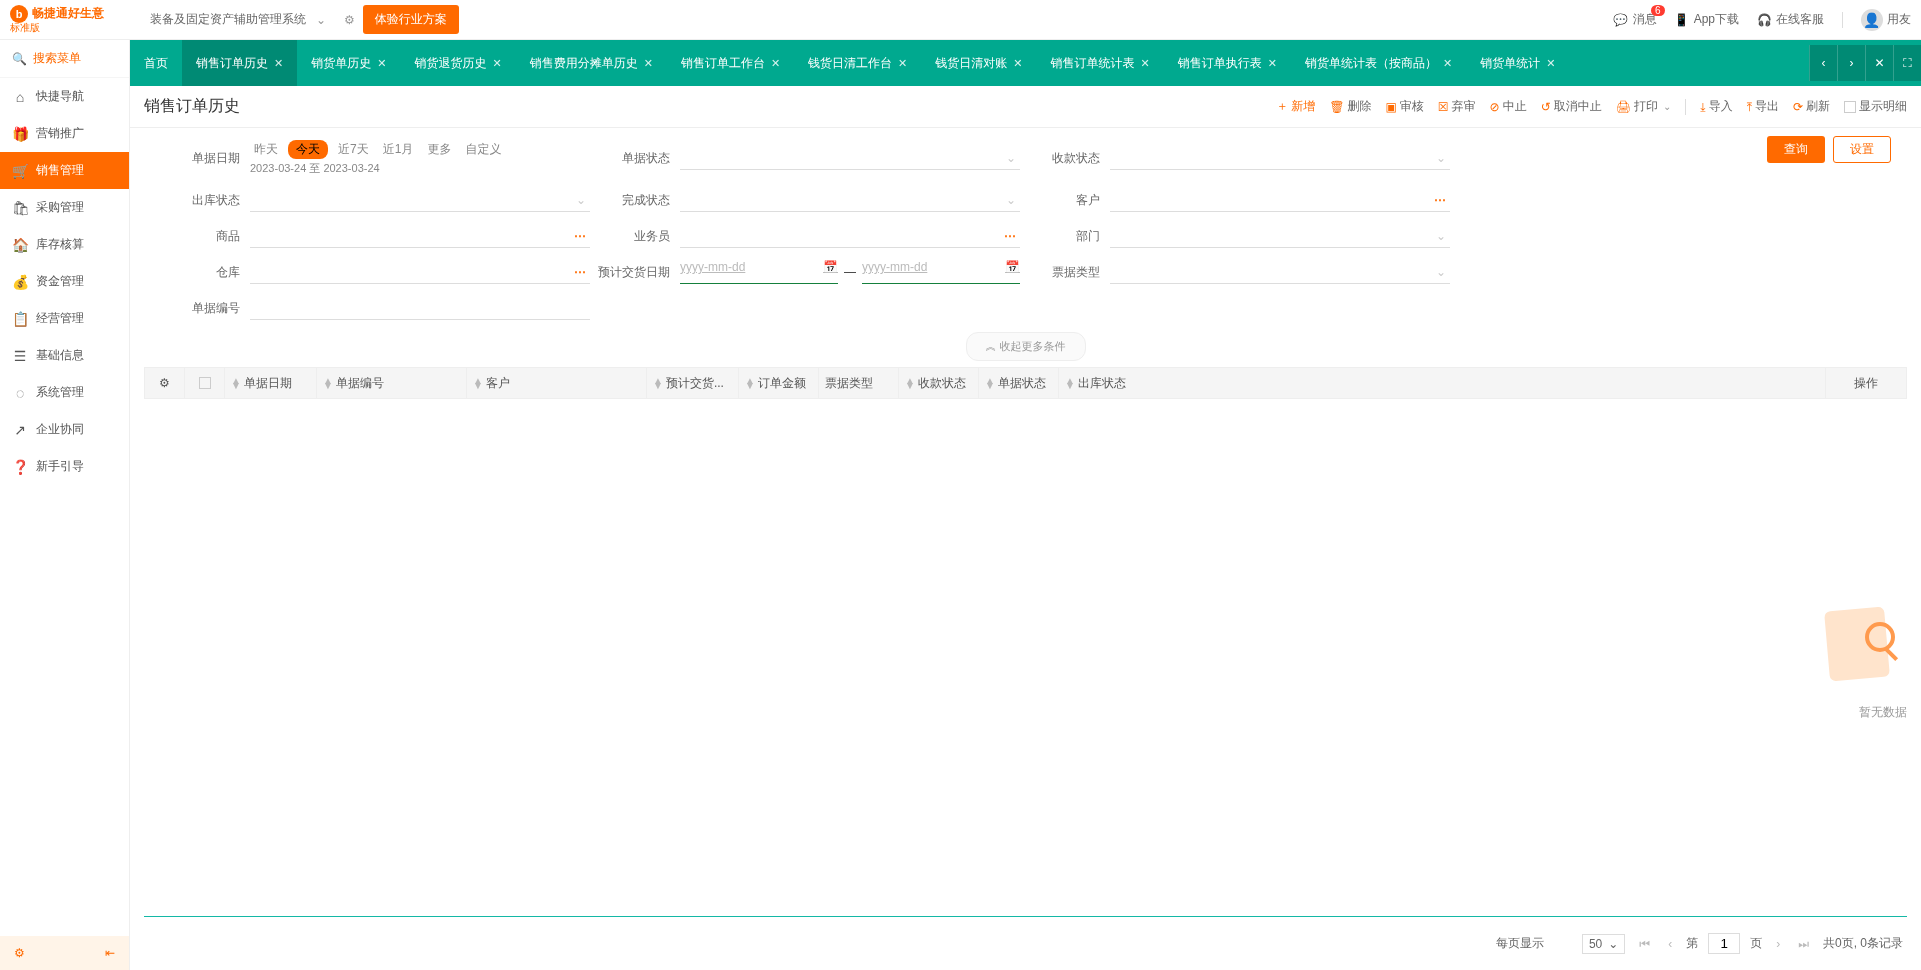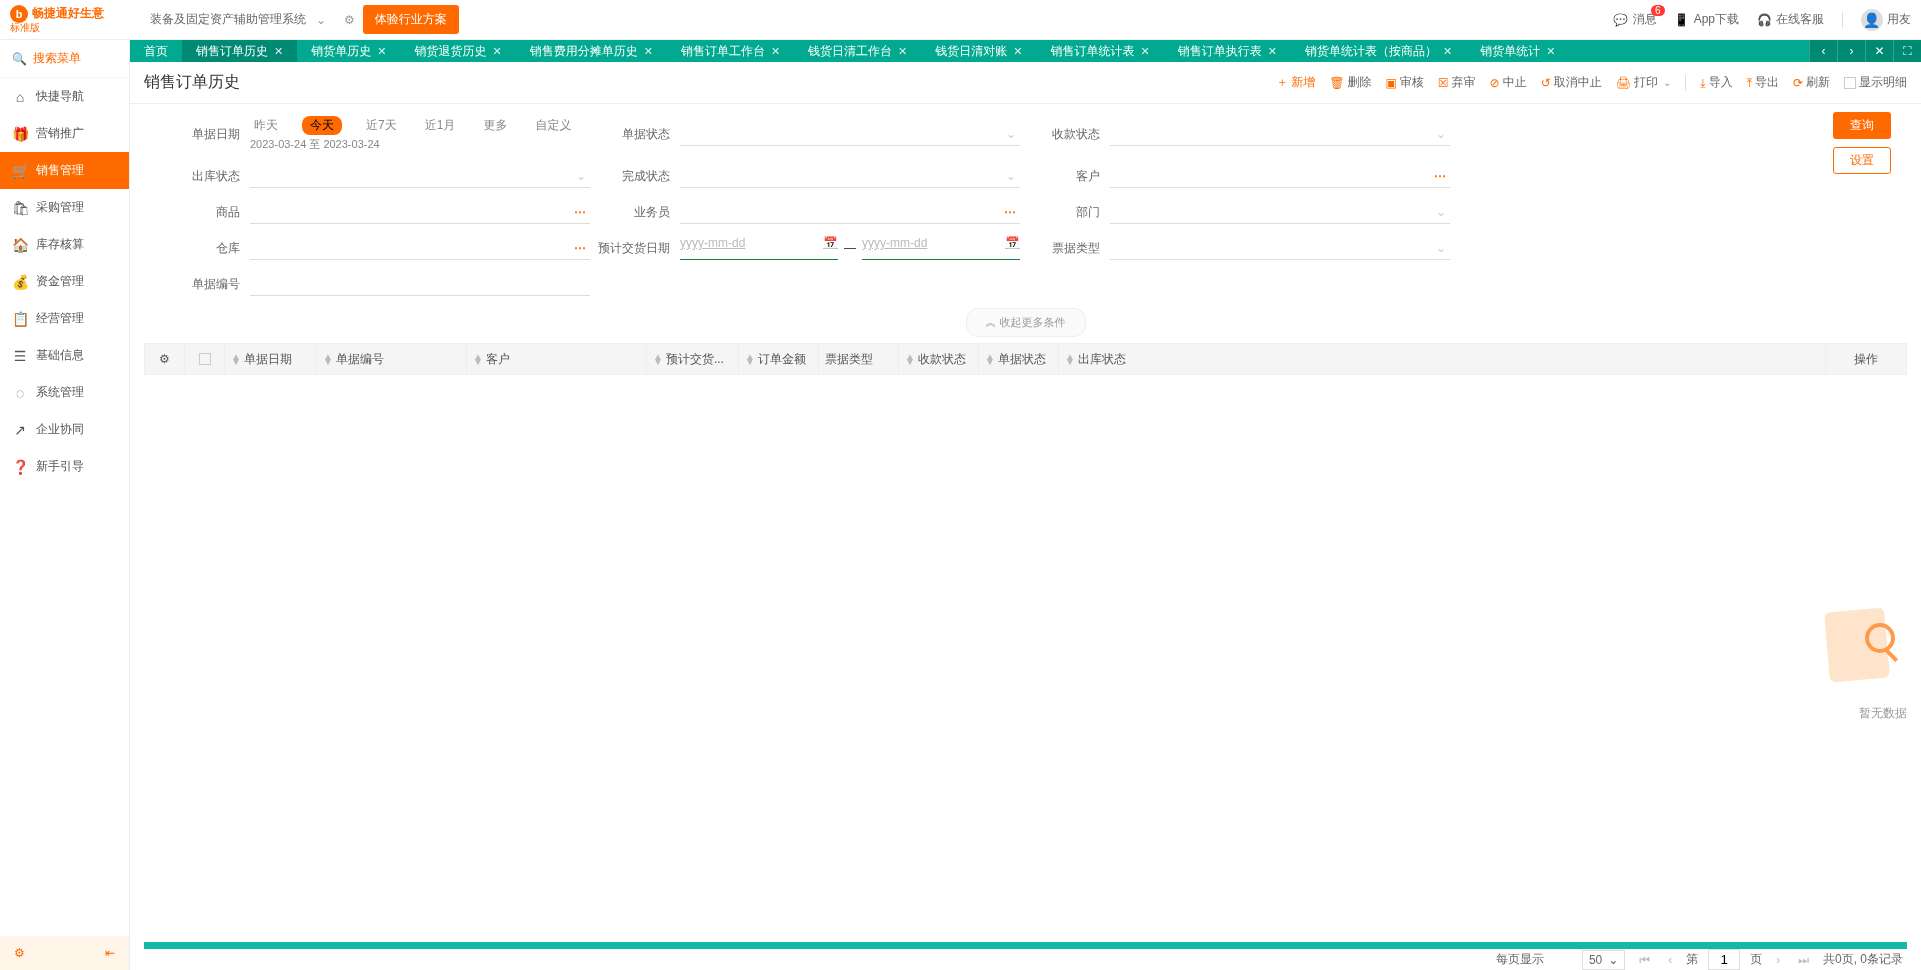--- a/index.html
+++ b/index.html
@@ -27,21 +27,21 @@
 .body { display: flex; flex: 1; min-height: 0; }
 .sidebar { width: 130px; background: #fff; border-right: 1px solid #eee; display: flex; flex-direction: column; }
 .side-search { display: flex; align-items: center; gap: 6px; padding: 10px 12px; color: #ff6a00; border-bottom: 1px solid #f5f5f5; }
 .side-item { display: flex; align-items: center; gap: 8px; padding: 10px 12px; color: #555; cursor: pointer; }
 .side-item.active { background: #ff6a00; color: #fff; }
 .side-item .icon { width: 16px; text-align: center; font-size: 14px; }
 .side-footer { margin-top: auto; display: flex; align-items: center; justify-content: space-between; padding: 10px 14px; background: #fff4e8; color: #ff6a00; }
 
 
 .main { flex: 1; display: flex; flex-direction: column; min-width: 0; }
-.tabs { display: flex; align-items: center; background: #00a98f; height: 22px; color: #fff; overflow: hidden; }
+.tabs { display: flex; align-items: center; background: #00a98f; height: 46px; color: #fff; overflow: hidden; }
 .tab { display: flex; align-items: center; padding: 0 14px; height: 100%; cursor: pointer; white-space: nowrap; font-size: 12px; }
 .tab.home { background: #00a98f; }
 .tab.active { background: #008a74; }
 .tab .x { margin-left: 6px; font-size: 11px; opacity: .85; }
 .tabs-ctrl { margin-left: auto; display: flex; }
 .tabs-ctrl .tc { width: 28px; height: 36px; display: flex; align-items: center; justify-content: center; background: #008a74; border-left: 1px solid rgba(255,255,255,.2); cursor: pointer; }
 
 
 .page-hdr { display: flex; align-items: center; padding: 10px 14px; border-bottom: 1px solid #eee; }
 .page-title { font-size: 16px; color: #333; }
@@ -54,28 +54,28 @@
 
 .filter { padding: 12px 30px 0; position: relative; }
 .filter-row { display: flex; margin-bottom: 12px; }
 .f-cell { display: flex; align-items: center; }
 .f-cell.c1 { width: 430px; }
 .f-cell.c2 { width: 430px; }
 .f-cell.c3 { width: 430px; }
 .f-label { width: 90px; text-align: right; color: #666; padding-right: 10px; }
 .f-input { flex: 1; border-bottom: 1px solid #ddd; height: 24px; display: flex; align-items: center; justify-content: flex-end; color: #ccc; padding-right: 4px; }
 .f-input .more-dots { color: #ff6a00; font-weight: bold; }
-.date-seg { display: flex; align-items: center; gap: 20px; }
+.date-seg { display: flex; align-items: center; gap: 6px; }
 .seg { color: #888; padding: 1px 4px; cursor: pointer; }
 .seg.active { background: #ff6a00; color: #000000; border-radius: 8px; padding: 1px 8px; }
 .date-range-txt { color: #888; font-size: 11px; margin-top: 2px; }
 .date-box { flex: 1; display: flex; align-items: center; gap: 6px; }
 .date-in { flex: 1; border-bottom: 1px solid #15803d; height: 24px; display: flex; align-items: flex-start; color: #bbb; text-decoration: underline; }
 .cal-ic { color: #ff6a00; margin-left: auto; }
-.filter-btns { position: absolute; right: 30px; top: 8px; display: flex; flex-direction: column; gap: 8px; }
+.filter-btns { position: absolute; right: 30px; top: 8px; display: flex; flex-direction: row; gap: 8px; }
 .btn { border-radius: 3px; padding: 4px 16px; font-size: 12px; cursor: pointer; border: 1px solid transparent; }
 .btn.primary { background: #ff6a00; color: #fff; }
 .btn.ghost { background: #fff; color: #ff6a00; border-color: #ff6a00; }
 .collapse-bar { text-align: center; padding: 6px; color: #999; background: #fafafa; border: 1px solid #eee; border-radius: 12px; width: 120px; margin: 6px auto; cursor: pointer; font-size: 11px; }
 
 
 .table-wrap { flex: 1; padding: 0 14px; display: flex; flex-direction: column; min-height: 0; }
 .thead { display: flex; background: #f5f5f5; border: 1px solid #eee; height: 32px; align-items: center; }
 .th { display: flex; align-items: center; gap: 3px; padding: 0 6px; border-right: 1px solid #eee; height: 100%; color: #555; font-size: 12px; }
 .th .sort { color: #bbb; font-size: 10px; display: flex; flex-direction: column; line-height: 5px; }
@@ -92,21 +92,21 @@
 .th.c-out { flex: 1; }
 .th.c-op { width: 80px; justify-content: center; border-right: none; }
 .sort-o { color: #ff6a00; }
 .empty { flex: 1; display: flex; flex-direction: column; align-items: flex-end; justify-content: center; color: #999; }
 .empty-img { width: 100px; height: 100px; margin-bottom: 10px; position: relative; }
 .empty-img .paper { position: absolute; width: 60px; height: 70px; background: #ffe4cc; border-radius: 6px; left: 20px; top: 15px; transform: rotate(-5deg); }
 .empty-img .mag { position: absolute; width: 30px; height: 30px; border: 4px solid #ff9a4d; border-radius: 50%; right: 12px; top: 28px; }
 .empty-img .mag::after { content: ''; position: absolute; width: 4px; height: 16px; background: #ff9a4d; bottom: -14px; right: -2px; transform: rotate(-45deg); }
 
 
-.table-foot { display: flex; align-items: center; justify-content: flex-end; padding: 0 4px; gap: 10px; border-top: 7px solid #14b8a6; color: #666; }
+.table-foot { display: flex; align-items: center; justify-content: flex-end; padding: 16px 4px; gap: 10px; border-top: 1px solid #14b8a6; color: #666; }
 .pg-sel { border: 1px solid #ddd; padding: 2px 6px; display: inline-flex; align-items: center; gap: 6px; margin-left: 28px; }
 .pg-btn { color: #bbb; cursor: pointer; padding: 0 4px; }
 .pg-in { width: 32px; border: 1px solid #ddd; text-align: center; padding: 2px; }
 </style>
 </head>
 <body>
 
 <div class="app">
 
   <div class="topbar">

